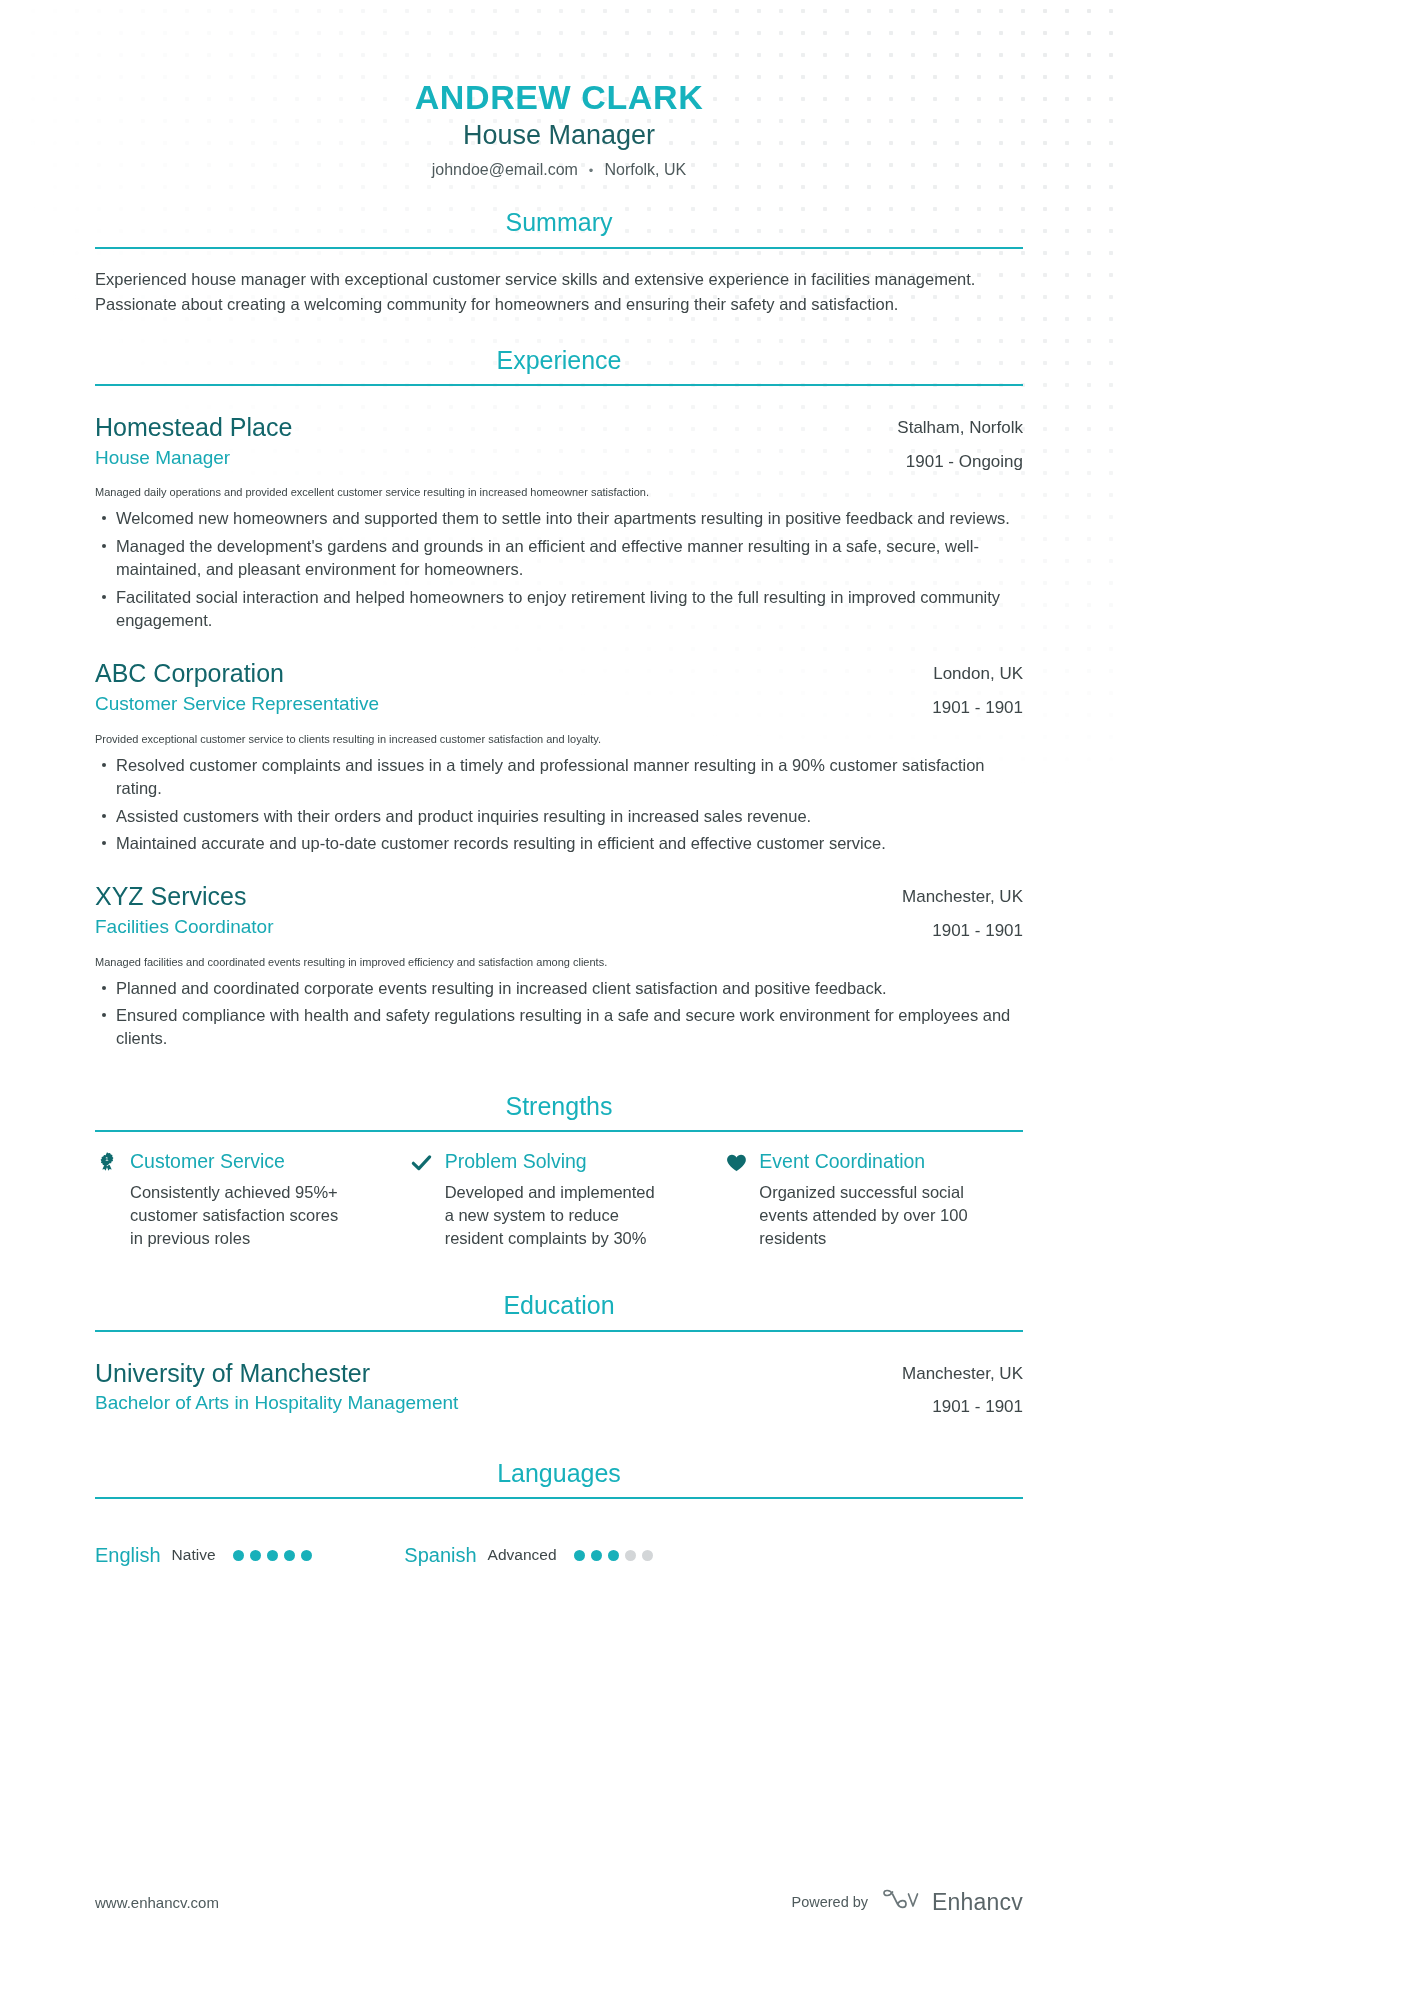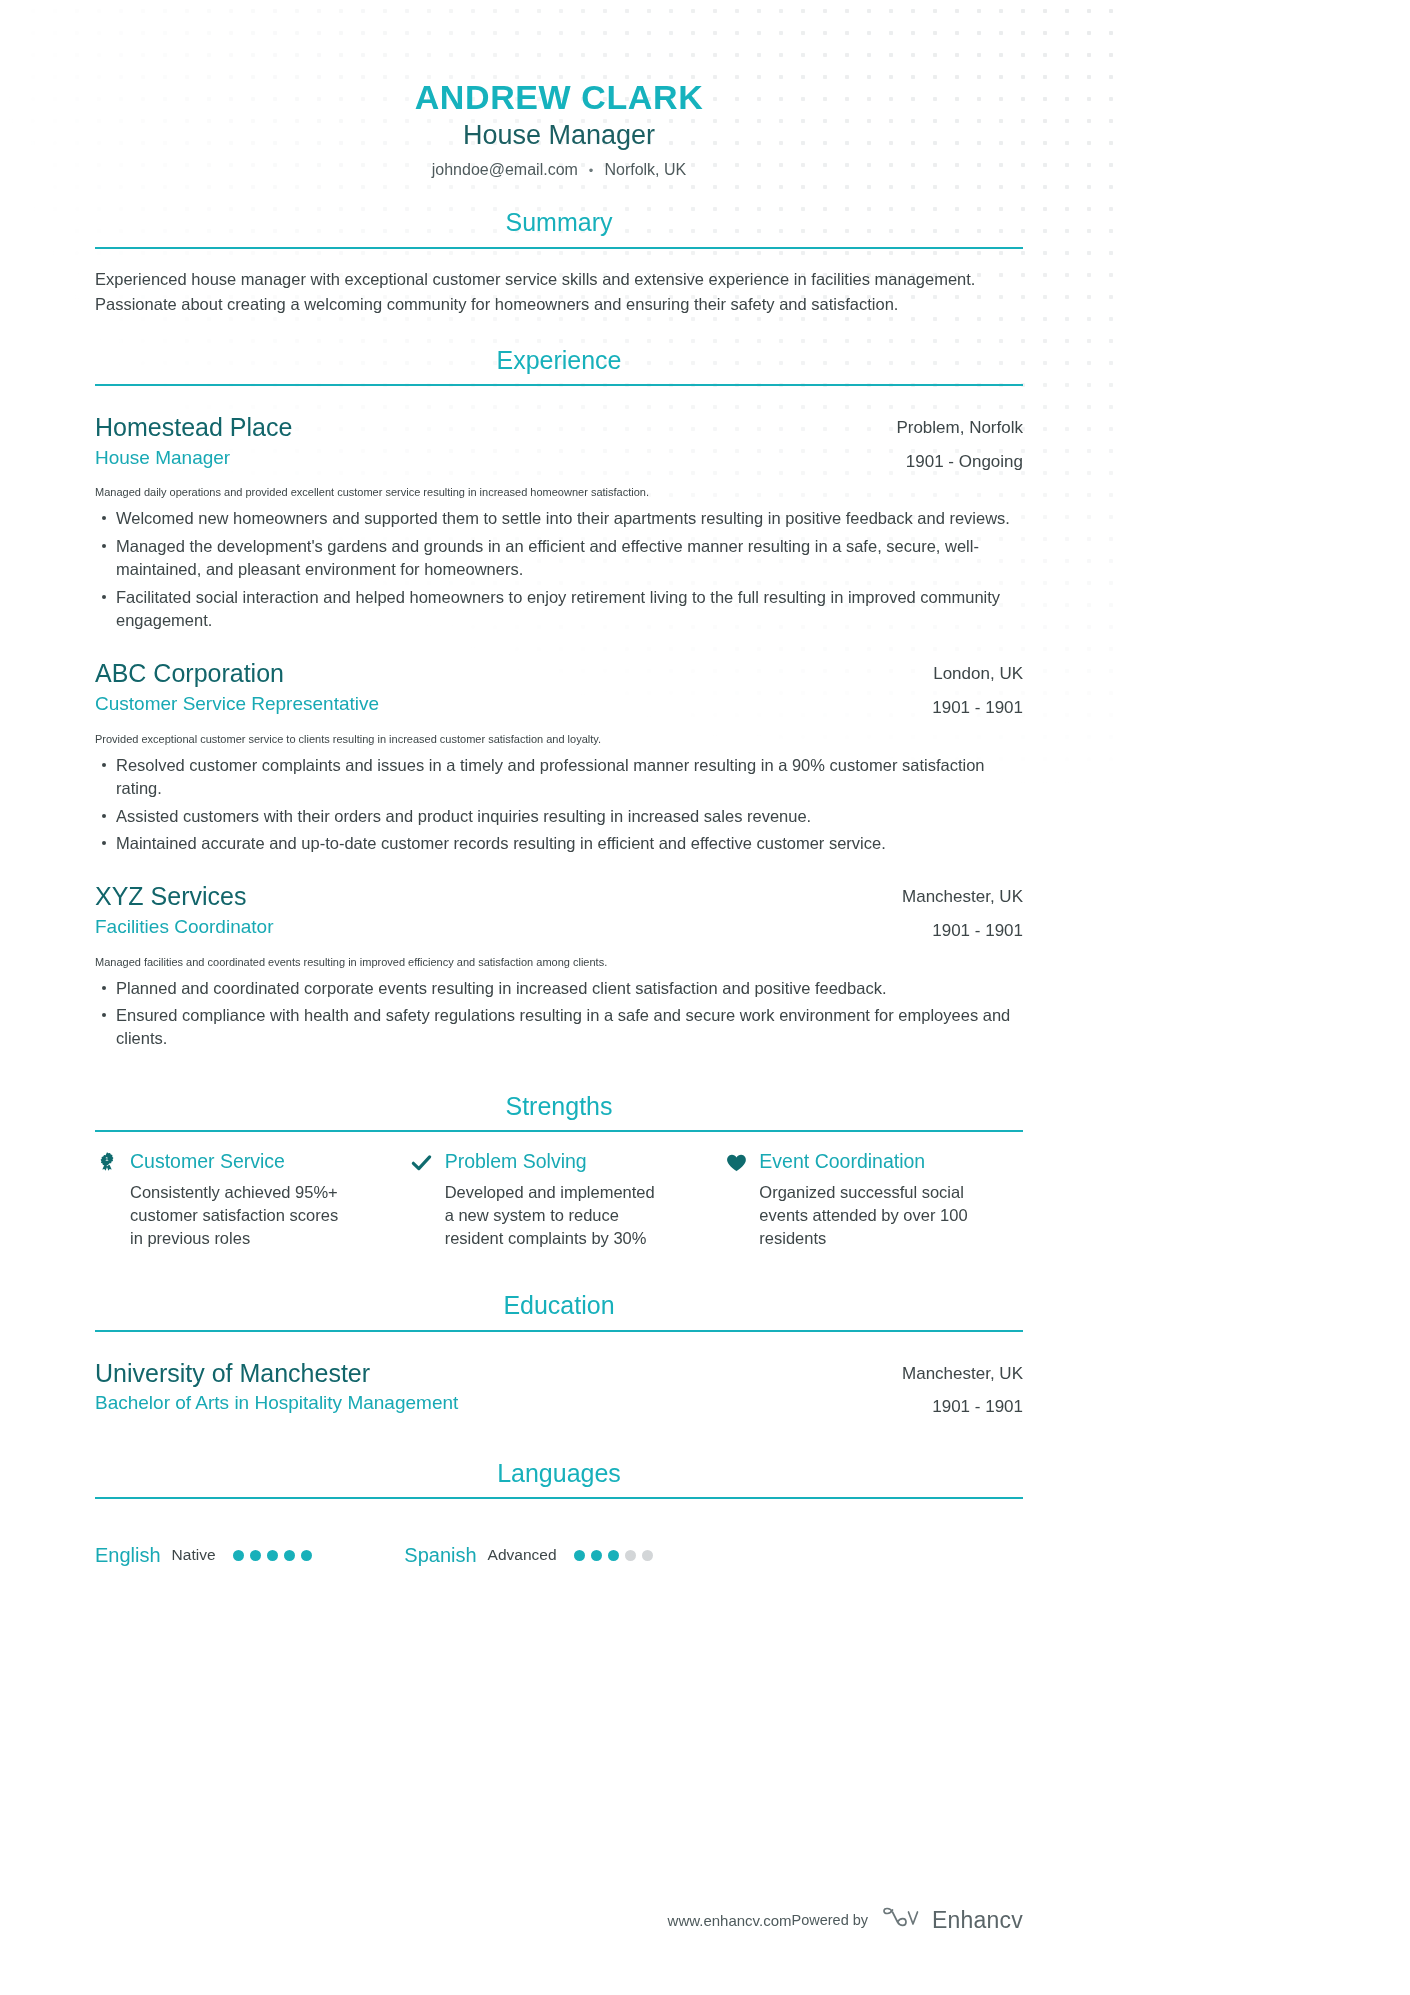--- a/index.html
+++ b/index.html
@@ -208,23 +208,23 @@
   }
   .lang-dots { display: flex; gap: 6px; align-items: center; margin-left: 6px; }
   .dot { width: 11px; height: 11px; border-radius: 50%; background: #d3d6d8; }
   .dot.filled { background: #18b0ba; }
 
   
   .footer {
     position: absolute;
     left: 95px;
     right: 95px;
-    bottom: 60px;
-    display: flex;
-    justify-content: flex-end;
+    bottom: 78px;
+    display: flex;
+    justify-content: space-between;
     align-items: center;
     z-index: 1;
   }
   .footer-url { font-size: 15px; color: #4e5a5c; }
   .footer-right { display: flex; align-items: center; gap: 13px; }
   .powered-by { font-size: 14.5px; color: #4e5a5c; }
   .brand { display: flex; align-items: center; gap: 9px; }
   .brand-name { font-size: 23px; color: #5a6568; letter-spacing: 0.2px; }
 </style>
 </head>
@@ -255,21 +255,21 @@
       <div class="section-title">Experience</div>
       <div class="section-rule"></div>
 
       <div class="entry">
         <div class="entry-head">
           <div class="entry-left">
             <div class="org-name">Homestead Place</div>
             <div class="role-name">House Manager</div>
           </div>
           <div class="entry-right">
-            <div class="entry-location">Problem, Norfolk</div>
+            <div class="entry-location">Stalham, Norfolk</div>
             <div class="entry-dates">1901 - Ongoing</div>
           </div>
         </div>
         <div class="entry-desc">Managed daily operations and provided excellent customer service resulting in increased homeowner satisfaction.</div>
         <ul class="bullets">
           <li>Welcomed new homeowners and supported them to settle into their apartments resulting in positive feedback and reviews.</li>
           <li>Managed the development's gardens and grounds in an efficient and effective manner resulting in a safe, secure, well-maintained, and pleasant environment for homeowners.</li>
           <li>Facilitated social interaction and helped homeowners to enjoy retirement living to the full resulting in improved community engagement.</li>
         </ul>
       </div>

